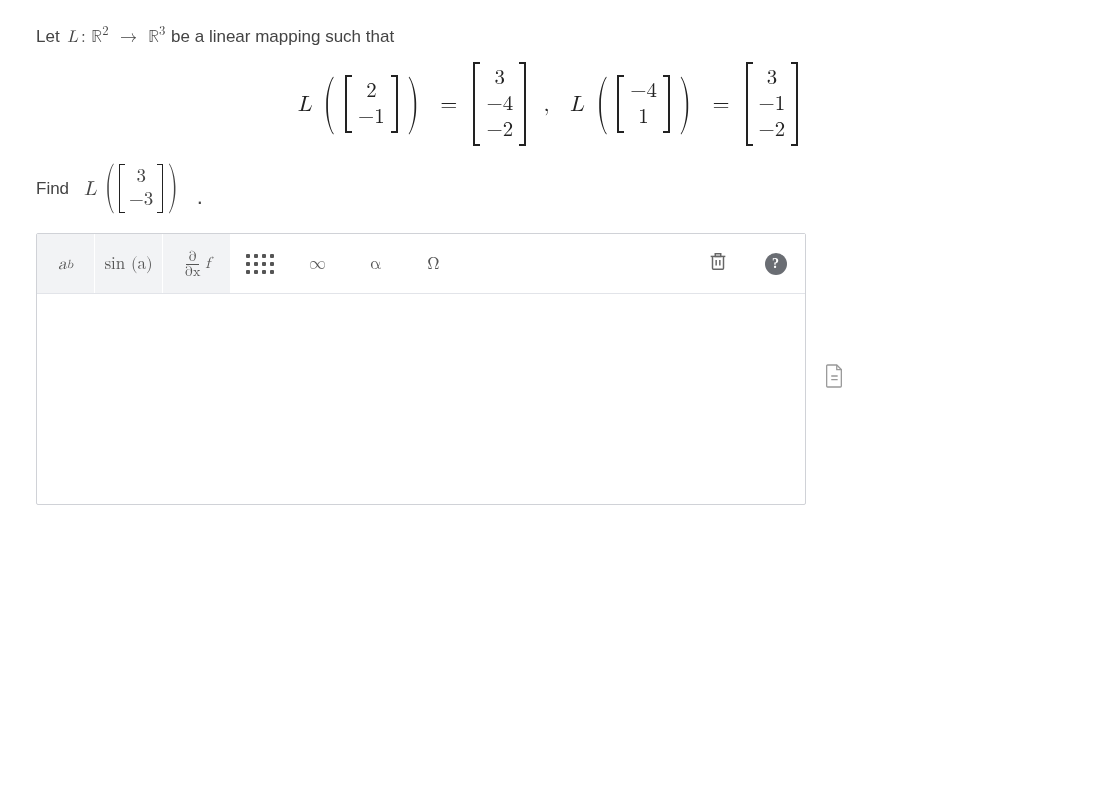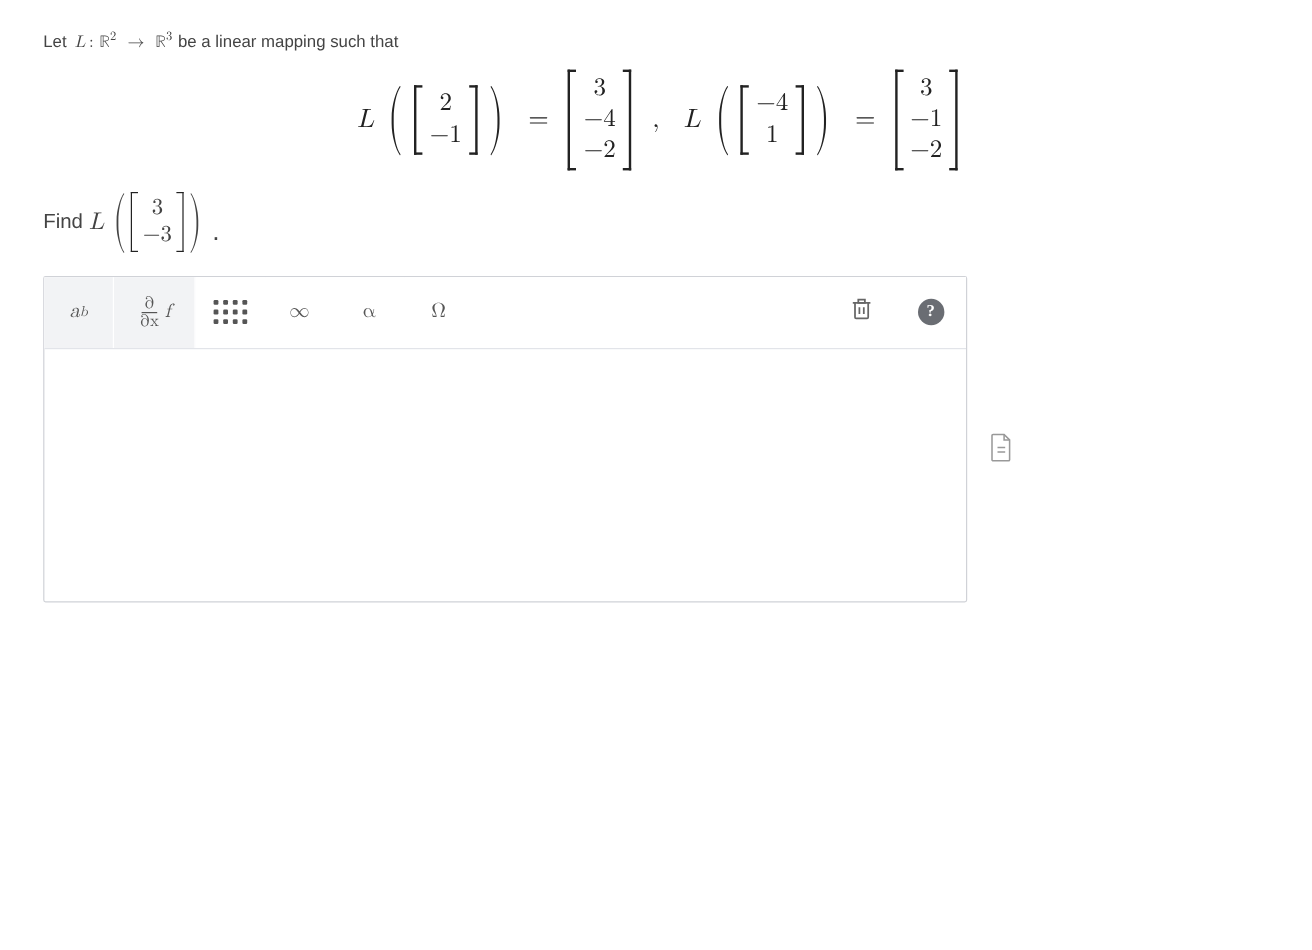--- a/index.html
+++ b/index.html
@@ -11,21 +11,21 @@
       font-family: "Times New Roman", serif;
       background: #ffffff;
       padding: 24px 36px;
       color: #333;
       font-size: 17px;
     }
     .problem-intro {
       margin-bottom: 8px;
       font-family: "Segoe UI", "Helvetica Neue", Arial, sans-serif;
       color: #444;
-      font-size: 14px;
+      font-size: 17px;
       line-height: 1.5;
     }
     .problem-intro .math {
       font-family: "Latin Modern Math", "Cambria Math", "STIX Two Math", serif;
     }
     .bb {
       font-family: "Latin Modern Math", "Cambria Math", "STIX Two Math", serif;
       font-weight: normal;
     }
     sup { font-size: 0.75em; vertical-align: super; line-height: 0; }
@@ -65,21 +65,21 @@
       justify-content: center;
       padding: 3px 6px;
       line-height: 1.25;
     }
     .vec .n { font-size: 0.95em; }
     .eq-sign { margin: 0 12px; font-size: 22px; }
     .comma-sep { margin: 0 10px; font-size: 22px; }
     .find-line {
       display: flex;
       align-items: center;
-      gap: 2px;
+      gap: 12px;
       font-family: "Segoe UI", "Helvetica Neue", Arial, sans-serif;
       color: #444;
       font-size: 17px;
       margin: 8px 0 20px 0;
     }
     .find-line .small-math {
       font-family: "Latin Modern Math", "Cambria Math", "STIX Two Math", serif;
       font-size: 20px;
       display: inline-flex;
       align-items: center;
@@ -251,20 +251,23 @@
   <span class="dot">.</span>
 </div>
 
 <div class="editor">
   <div class="toolbar">
     <button class="tbtn">
       <span class="ital">a</span>
         <span class="sup ital">b</span>
     </button>
     <button class="tbtn wide">
+      <span>sin (a)</span>
+    </button>
+    <button class="tbtn wide">
       <span class="frac">
         <span class="t">∂</span>
         <span class="b">∂x</span>
       </span>
       <span class="fchar">f</span>
     </button>
     <button class="tbtn plain">
       <span class="dots-grid">
         <span></span>
           <span></span>

